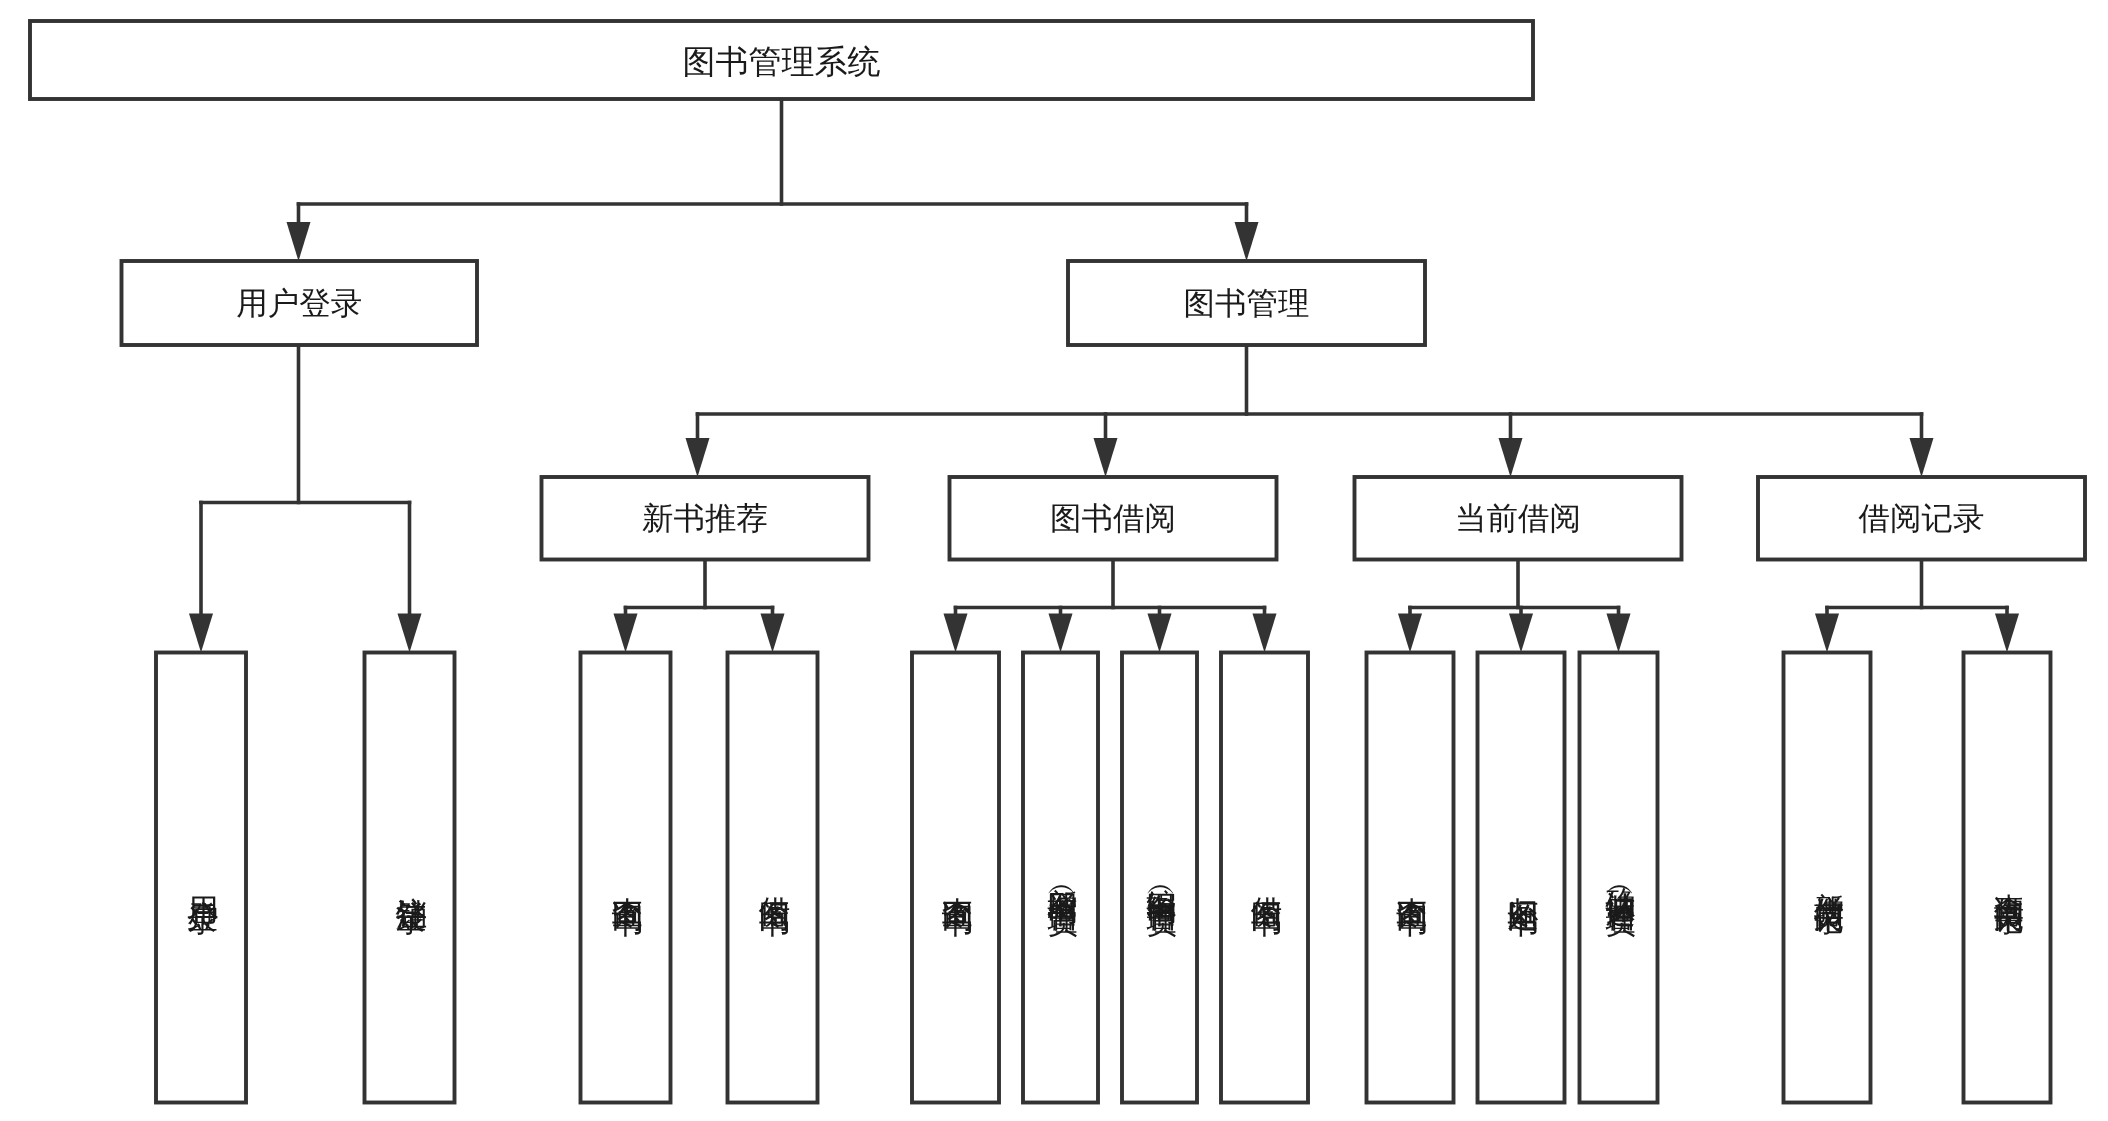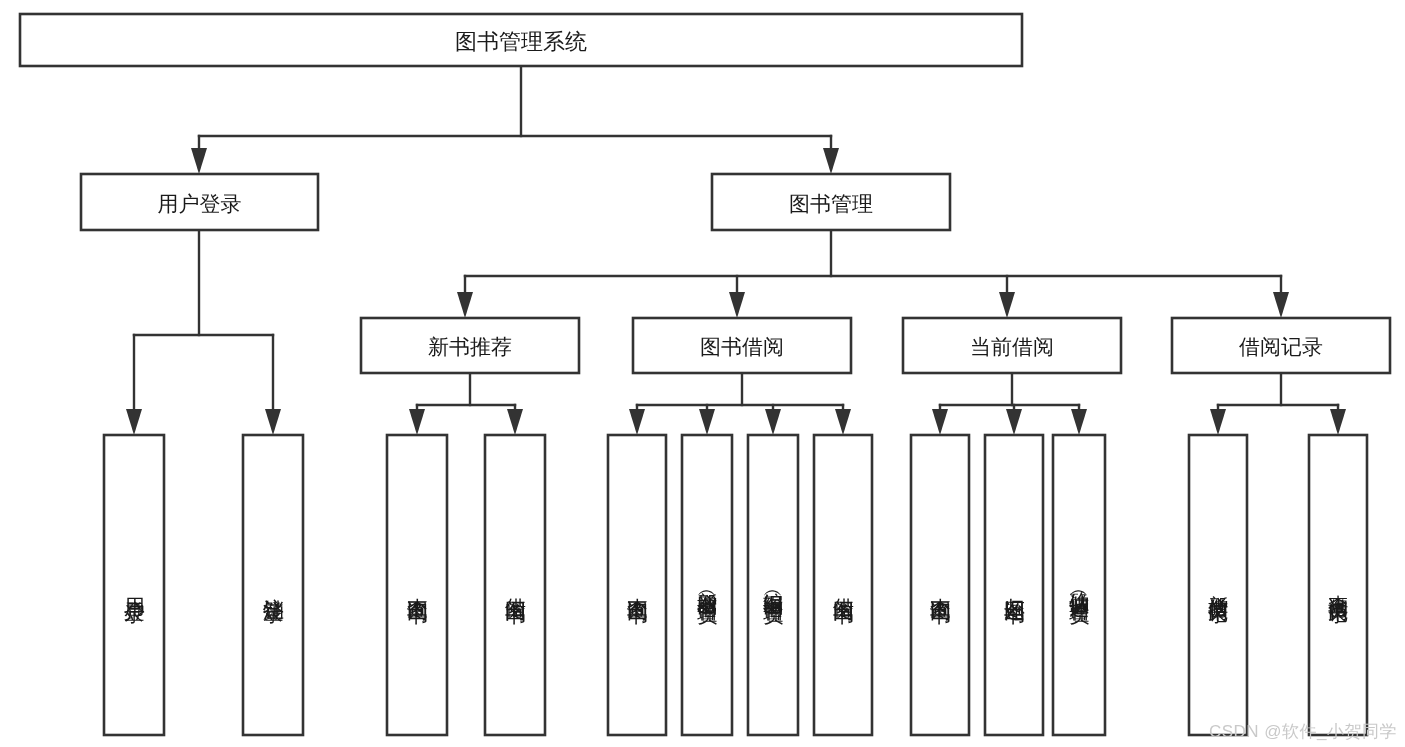--- a/index.html
+++ b/index.html
@@ -226,14 +226,13 @@
   <div class="leaf-label" style="left:608px; top:435px; width:58px; height:300px;">查询图书</div>
   <div class="leaf-label" style="left:682px; top:435px; width:50px; height:300px; font-size:20px;">新增图书（管理员）</div>
   <div class="leaf-label" style="left:748px; top:435px; width:50px; height:300px; font-size:20px;">编辑图书（管理员）</div>
   <div class="leaf-label" style="left:814px; top:435px; width:58px; height:300px;">借阅图书</div>
   <div class="leaf-label" style="left:911px; top:435px; width:58px; height:300px;">查询图书</div>
   <div class="leaf-label" style="left:985px; top:435px; width:58px; height:300px;">归还图书</div>
   <div class="leaf-label" style="left:1053px; top:435px; width:52px; height:300px; font-size:20px;">确认归还（管理员）</div>
   <div class="leaf-label" style="left:1189px; top:435px; width:58px; height:300px; font-size:20px;">新增借阅记录</div>
   <div class="leaf-label" style="left:1309px; top:435px; width:58px; height:300px; font-size:20px;">查询借阅记录</div>
 
-  <div class="watermark">CSDN @软件_小贺同学</div>
 </div>
 
 </body></html>

